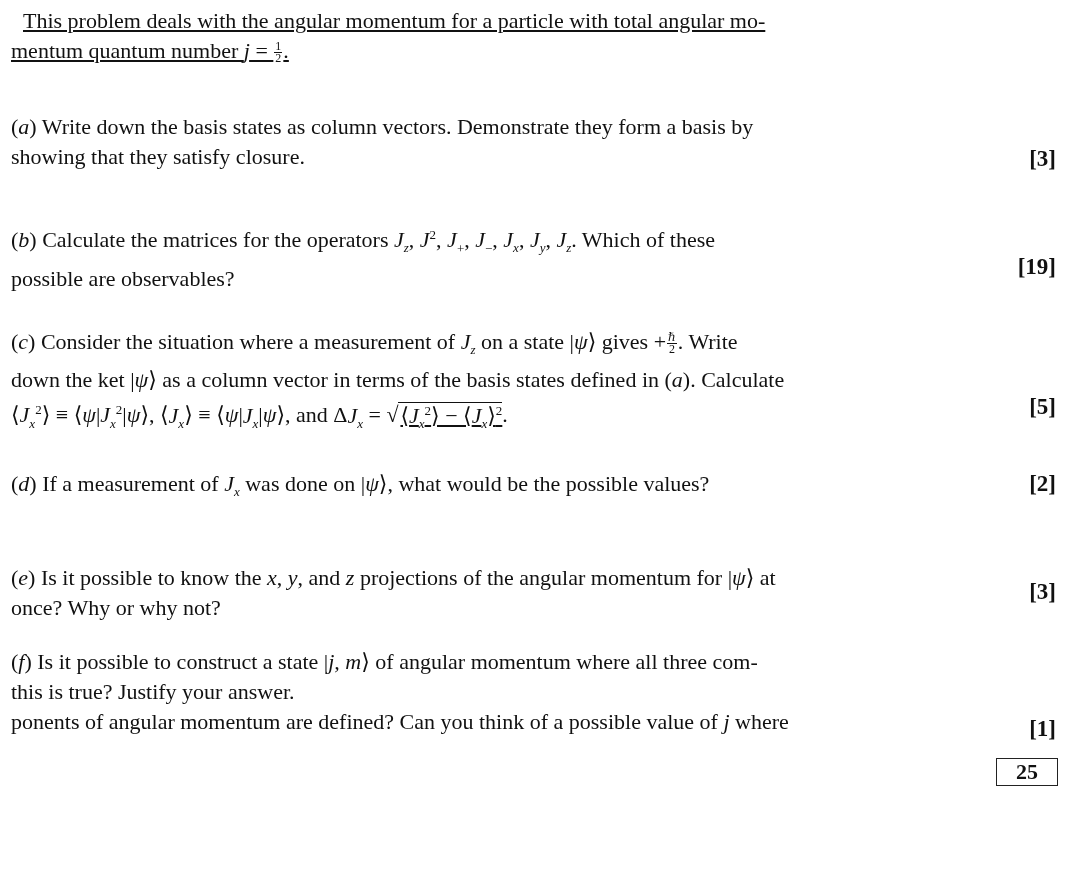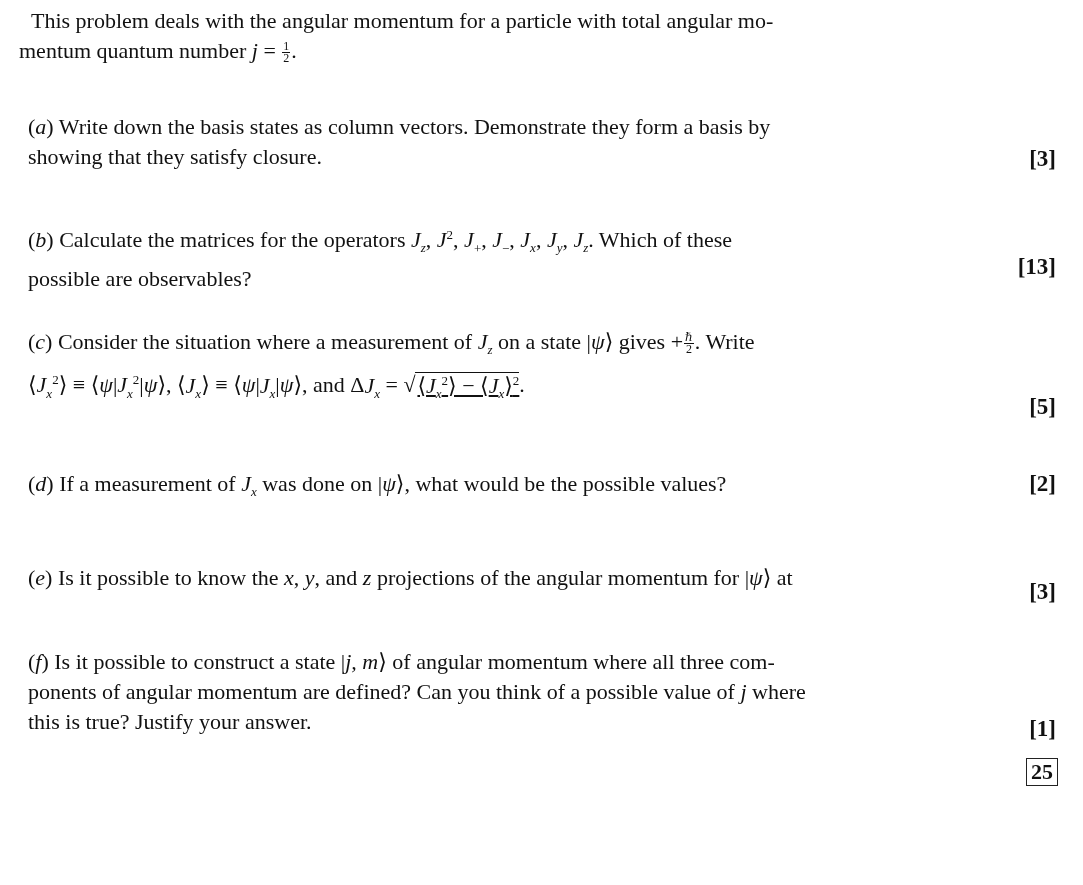--- a/index.html
+++ b/index.html
@@ -1,23 +1,23 @@
 <!DOCTYPE html>
 <html><head>
 <meta charset="utf-8">
 <style>
   html, body { margin:0; padding:0; background:#ffffff; }
   body { width:1083px; height:885px; position:relative; overflow:hidden;
          font-family:"DejaVu Serif","Liberation Serif",serif; color:#111; }
   .doc { position:absolute; left:11px; top:0; width:1055px; font-size:22px; line-height:30px; font-family:"Liberation Serif","DejaVu Serif",serif; }
-  .intro { position:absolute; left:8px; top:6px; width:948px; }
+  .intro { position:absolute; left:0; top:6px; width:948px;text-decoration:underline; }
   .intro .l1 { padding-left:12px; }
-  .q { position:absolute; left:0; width:948px;margin-left:17px; }
+  .q { position:absolute; left:0; width:948px; }
   .mark { position:absolute; right:10px; font-weight:bold; font-size:23px; }
-  .total { position:absolute; right:8px; border:1.5px solid #222; padding:0 4px; font-weight:bold; font-size:22px; line-height:26px; }
+  .total { position:absolute; right:8px; border:1.5px solid #222; padding:0 19px; font-weight:bold; font-size:22px; line-height:26px; }
   i.m { font-style:italic; }
   .frac { display:inline-block; vertical-align:middle; text-align:center; font-size:12px; line-height:11px; margin:0 1px; }
   .frac span { display:block; }
   .frac .num { border-bottom:1px solid #111; padding:0 1px; }
   sub, sup { font-size:13px; }
   .sqrt { border-top:1.5px solid #111; padding-left:2px;text-decoration:underline; }
 </style>
 </head>
 <body>
 
@@ -30,39 +30,41 @@
   <div class="q" style="top:112px">
     <div>(<i class="m">a</i>) Write down the basis states as column vectors. Demonstrate they form a basis by</div>
     <div>showing that they satisfy closure.</div>
   </div>
   <div class="mark" style="top:144px">[3]</div>
 
   <div class="q" style="top:220px">
     <div>(<i class="m">b</i>) Calculate the matrices for the operators <i class="m">J<sub>z</sub></i>, <i class="m">J</i><sup>2</sup>, <i class="m">J</i><sub>+</sub>, <i class="m">J</i><sub>−</sub>, <i class="m">J<sub>x</sub></i>, <i class="m">J<sub>y</sub></i>, <i class="m">J<sub>z</sub></i>. Which of these</div>
     <div>possible are observables?</div>
   </div>
-  <div class="mark" style="top:252px">[13]</div>
+  <div class="mark" style="top:252px">[19]</div>
 
   <div class="q" style="top:327px">
     <div>(<i class="m">c</i>) Consider the situation where a measurement of <i class="m">J<sub>z</sub></i> on a state |<i class="m">ψ</i>⟩ gives +<span class="frac"><span class="num">ℏ</span><span>2</span></span>. Write</div>
+    <div>down the ket |<i class="m">ψ</i>⟩ as a column vector in terms of the basis states defined in (<i class="m">a</i>). Calculate</div>
     <div>⟨<i class="m">J</i><sub><i>x</i></sub><sup>2</sup>⟩ ≡ ⟨<i class="m">ψ</i>|<i class="m">J</i><sub><i>x</i></sub><sup>2</sup>|<i class="m">ψ</i>⟩, ⟨<i class="m">J<sub>x</sub></i>⟩ ≡ ⟨<i class="m">ψ</i>|<i class="m">J<sub>x</sub></i>|<i class="m">ψ</i>⟩, and Δ<i class="m">J<sub>x</sub></i> = √<span class="sqrt">⟨<i class="m">J</i><sub><i>x</i></sub><sup>2</sup>⟩ − ⟨<i class="m">J<sub>x</sub></i>⟩<sup>2</sup></span>.</div>
   </div>
   <div class="mark" style="top:392px">[5]</div>
 
   <div class="q" style="top:469px">
     <div>(<i class="m">d</i>) If a measurement of <i class="m">J<sub>x</sub></i> was done on |<i class="m">ψ</i>⟩, what would be the possible values?</div>
   </div>
   <div class="mark" style="top:469px">[2]</div>
 
   <div class="q" style="top:563px">
     <div>(<i class="m">e</i>) Is it possible to know the <i class="m">x</i>, <i class="m">y</i>, and <i class="m">z</i> projections of the angular momentum for |<i class="m">ψ</i>⟩ at</div>
+    <div>once? Why or why not?</div>
   </div>
   <div class="mark" style="top:577px">[3]</div>
 
   <div class="q" style="top:647px">
     <div>(<i class="m">f</i>) Is it possible to construct a state |<i class="m">j, m</i>⟩ of angular momentum where all three com-</div>
+    <div>this is true? Justify your answer.</div>
     <div>ponents of angular momentum are defined? Can you think of a possible value of <i class="m">j</i> where</div>
-    <div>this is true? Justify your answer.</div>
   </div>
   <div class="mark" style="top:714px">[1]</div>
 
   <div class="total" style="top:758px">25</div>
 </div>
 
 </body></html>

